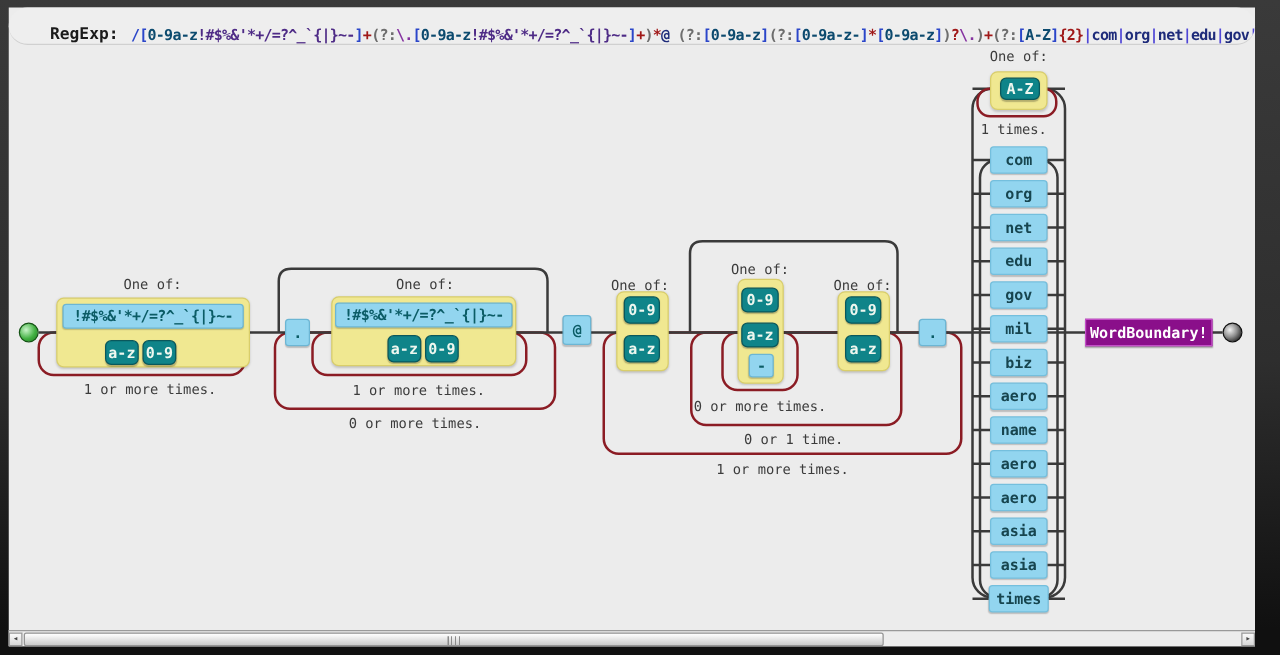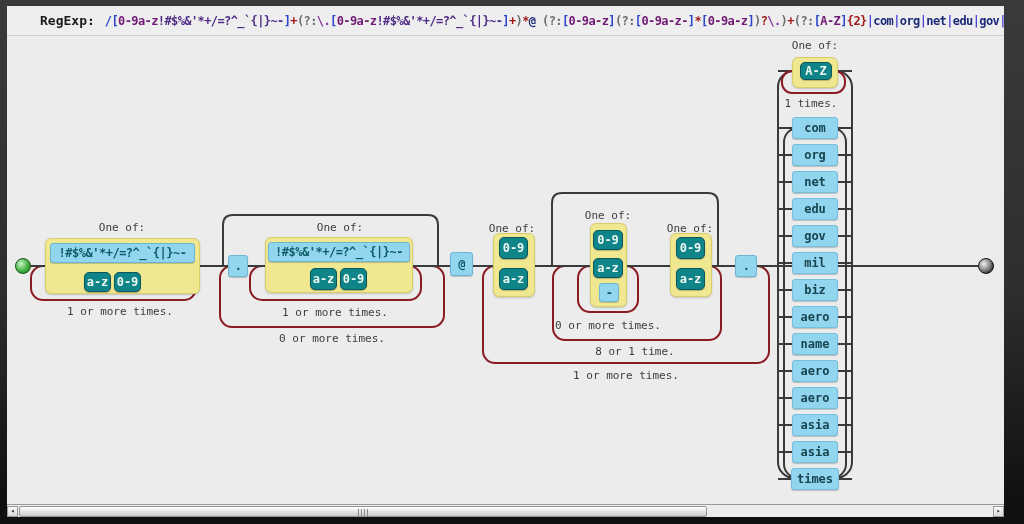--- a/index.html
+++ b/index.html
@@ -1,25 +1,25 @@
 <!DOCTYPE html>
 <html><head>
 <meta charset="utf-8">
 <style>
   html,body{margin:0;padding:0;width:1024px;height:524px;overflow:hidden;
     background:linear-gradient(180deg,#3a3a3a 0,#2e2e2e 55%,#101010 96%);
     font-family:"DejaVu Sans Mono","Liberation Mono",monospace;}
   .app{position:absolute;left:7px;top:6px;width:997px;height:511px;background:#ececec;}
   
   .hdr{position:absolute;left:0;top:0;width:100%;height:30px;box-sizing:border-box;
-    border-bottom:1px solid #d0d0d0;background:#eeeeee;display:flex;align-items:center;
-    padding-left:33px;overflow:hidden;}
+    border-bottom:1px solid #d0d0d0;background:#eeeeee;display:flex;align-items:flex-end;
+    padding-left:33px;overflow:hidden;border-radius:15px;}
   .hdr-label{font-weight:bold;font-size:13px;color:#1a1a1a;margin-right:10px;flex:none;}
   .regex-line{white-space:pre;font-weight:bold;font-size:12px;letter-spacing:-0.6px;flex:none;}
-  .c-sl{color:#2b46c9}.c-br{color:#2b46c9}.c-cl{color:#701a75}.c-sp{color:#4e2b86}
+  .c-sl{color:#2b46c9}.c-br{color:#2b46c9}.c-cl{color:#0c4a6e}.c-sp{color:#4e2b86}
   .c-q{color:#a01818}.c-g{color:#6e6e6e}.c-e{color:#8533a0}.c-l{color:#1e2b7a}.c-p{color:#4f46d6}
   
   .cv{position:absolute;left:0;top:30px;width:997px;height:468px;overflow:hidden;}
   .cv svg{position:absolute;left:0;top:0;z-index:1;}
   .nb{position:absolute;z-index:3;box-sizing:border-box;display:flex;align-items:center;
       justify-content:center;}
   .yb{background:#f0e891;border:1px solid #d9ce6a;border-radius:6px;z-index:2;
       box-shadow:0 1px 2px rgba(0,0,0,.18);}
   .cb{background:#92d5ef;border:1px solid #6cb6d4;border-radius:3px;color:#0b5c66;
       font-size:12px;font-weight:bold;letter-spacing:-0.5px;box-shadow:0 1px 1px rgba(0,0,0,.2);}
@@ -112,21 +112,21 @@
     <div class="nb yb" style="left:486px;top:197px;width:42px;height:64px"></div>
     <div class="nb tb" style="left:492px;top:201px;width:29px;height:22px">0-9</div>
     <div class="nb tb" style="left:492px;top:232px;width:29px;height:22px">a-z</div>
 
     <div class="lbl" style="left:541px;top:173px;width:120px">One of:</div>
     <div class="nb yb" style="left:583px;top:187px;width:37px;height:84px"></div>
     <div class="nb tb" style="left:586px;top:194px;width:30px;height:20px">0-9</div>
     <div class="nb tb" style="left:586px;top:222px;width:30px;height:20px">a-z</div>
     <div class="nb cb" style="left:592px;top:247px;width:20px;height:19px">-</div>
     <div class="lbl" style="left:521px;top:283px;width:160px">0 or more times.</div>
-    <div class="lbl" style="left:548px;top:309px;width:160px">8 or 1 time.</div>
+    <div class="lbl" style="left:548px;top:309px;width:160px">0 or 1 time.</div>
 
     <div class="lbl" style="left:623px;top:186px;width:120px">One of:</div>
     <div class="nb yb" style="left:663px;top:197px;width:42px;height:64px"></div>
     <div class="nb tb" style="left:669px;top:201px;width:29px;height:22px">0-9</div>
     <div class="nb tb" style="left:669px;top:232px;width:29px;height:22px">a-z</div>
 
     <div class="nb cb" style="left:728px;top:219px;width:22px;height:22px">.</div>
     <div class="lbl" style="left:539px;top:333px;width:160px">1 or more times.</div>
 
     <div class="lbl" style="left:748px;top:3px;width:120px">One of:</div>
@@ -172,20 +172,21 @@
           <span class="tld-box">asia</span>
         </div>
         <div class="tld-row">
           <span class="tld-box">asia</span>
         </div>
         <div class="tld-row">
           <span class="tld-box">times</span>
         </div>
       </div>
 
+    <div class="nb wb" style="left:861px;top:219px;width:102px;height:22px">WordBoundary!</div>
   </div>
 
   <div class="hscroll">
     <div class="sb-btn sb-left">◂</div>
     <div class="sb-thumb">
         <div class="sb-grip"></div>
       </div>
     <div class="sb-btn sb-right">▸</div>
   </div>
 

